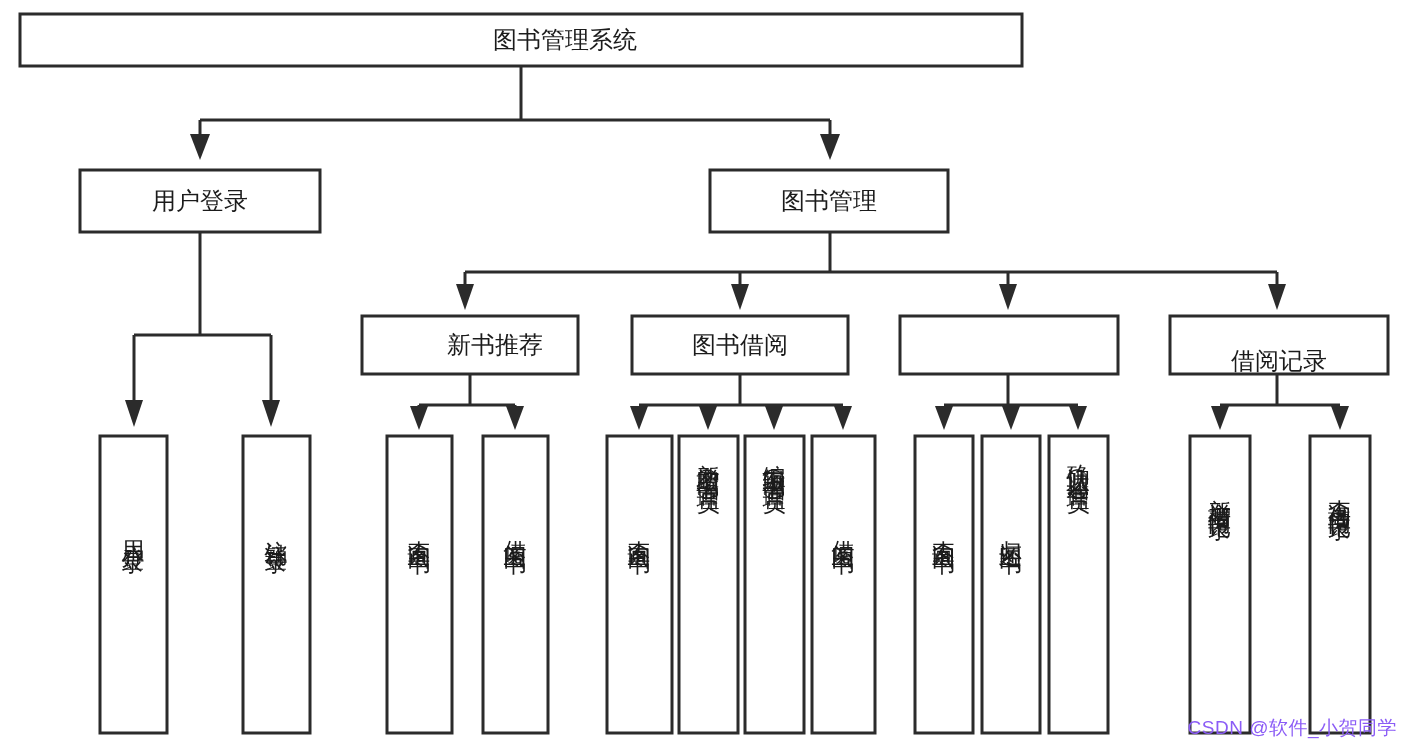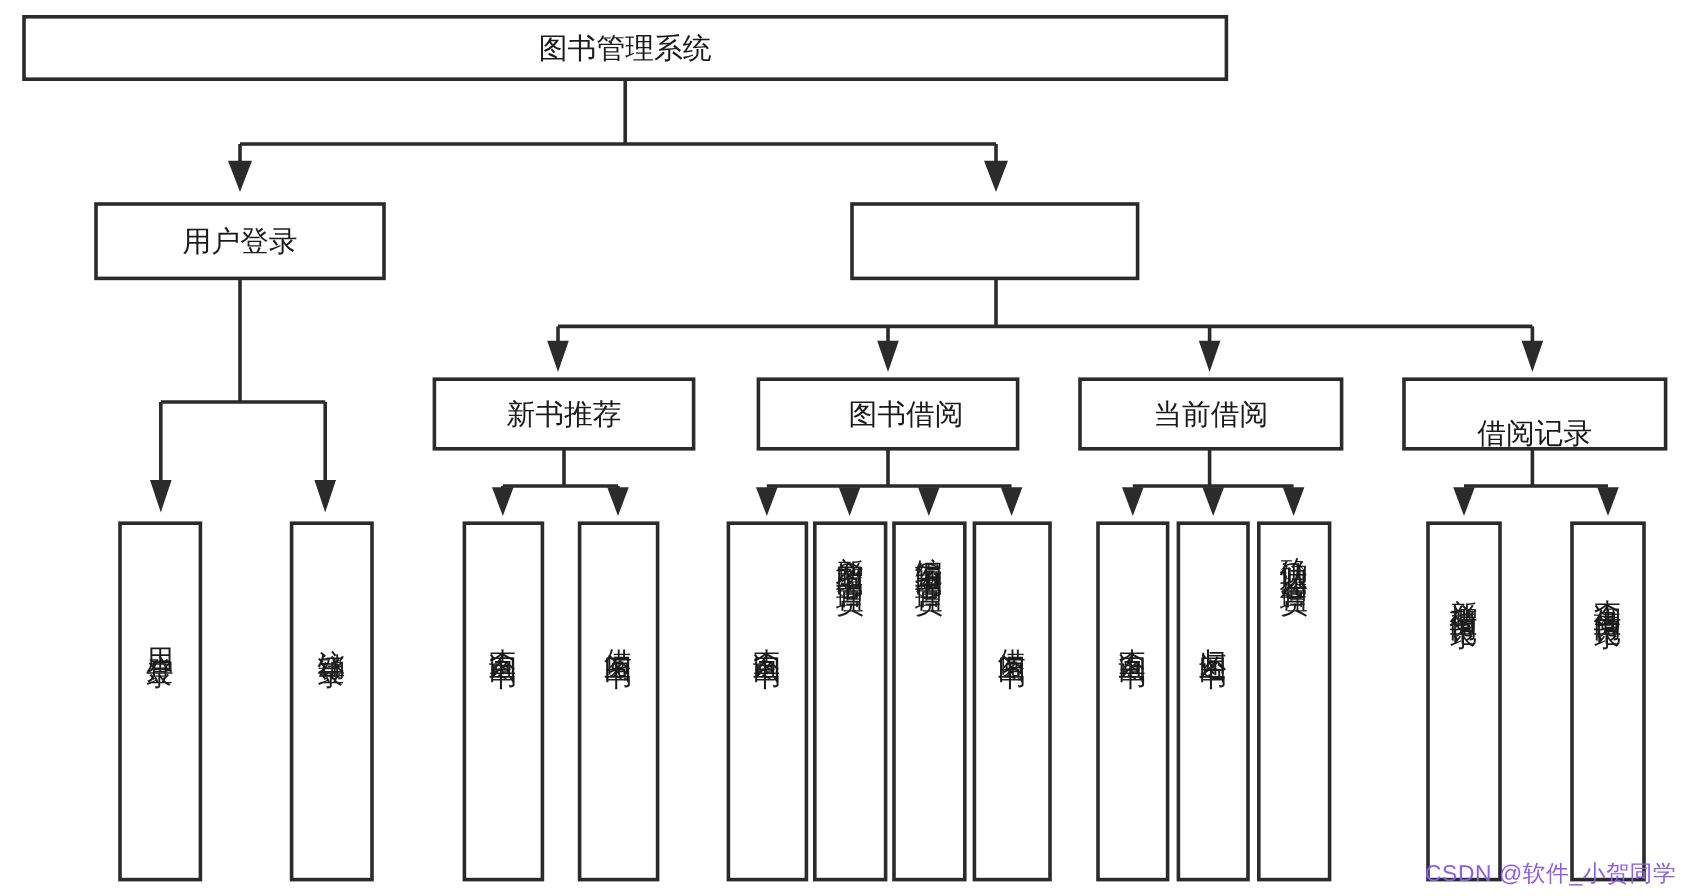--- a/index.html
+++ b/index.html
@@ -162,36 +162,36 @@
     <polygon class="arrow-head" points="1002,406 1020,406 1011,430"></polygon>
     <polygon class="arrow-head" points="1069,406 1087,406 1078,430"></polygon>
 
     <path class="connector" d="M 1277 374 L 1277 405"></path>
     <path class="connector" d="M 1220 405 L 1340 405"></path>
     <polygon class="arrow-head" points="1211,406 1229,406 1220,430"></polygon>
     <polygon class="arrow-head" points="1331,406 1349,406 1340,430"></polygon>
 
   </svg>
 
-  <div class="htext-box" style="left:20px; top:14px; width:1002px; height:52px;">
+  <div class="htext-box" style="left:20px; top:14px; width:1002px; height:52px;padding-left:44px;">
     <span class="htext">图书管理系统</span>
   </div>
 
   <div class="htext-box" style="left:80px; top:170px; width:240px; height:62px;">
     <span class="htext">用户登录</span>
   </div>
-
-  <div class="htext-box" style="left:362px; top:316px; width:216px; height:58px;">
+  <div class="htext-box" style="left:710px; top:170px; width:238px; height:62px;">
+    <span class="htext">图书管理</span>
+  </div>
+
+  <div class="htext-box" style="left:362px; top:316px; width:216px; height:58px;padding-left:25px;">
     <span class="htext">新书推荐</span>
   </div>
-  <div class="htext-box" style="left:632px; top:316px; width:216px; height:58px;margin-left:15px;">
+  <div class="htext-box" style="left:632px; top:316px; width:216px; height:58px;">
     <span class="htext">图书借阅</span>
-  </div>
-  <div class="htext-box" style="left:900px; top:316px; width:218px; height:58px;">
-    <span class="htext">当前借阅</span>
   </div>
   <div class="htext-box" style="left:1170px; top:316px; width:218px; height:58px;margin-top:16px;">
     <span class="htext">借阅记录</span>
   </div>
 
   <div class="vtext-box" style="left:100px; top:436px; width:67px; height:297px; padding-top:86px;">
     <span class="vtext">用户登录</span>
   </div>
   <div class="vtext-box" style="left:243px; top:436px; width:67px; height:297px; padding-top:86px;">
     <span class="vtext">注销登录</span>

